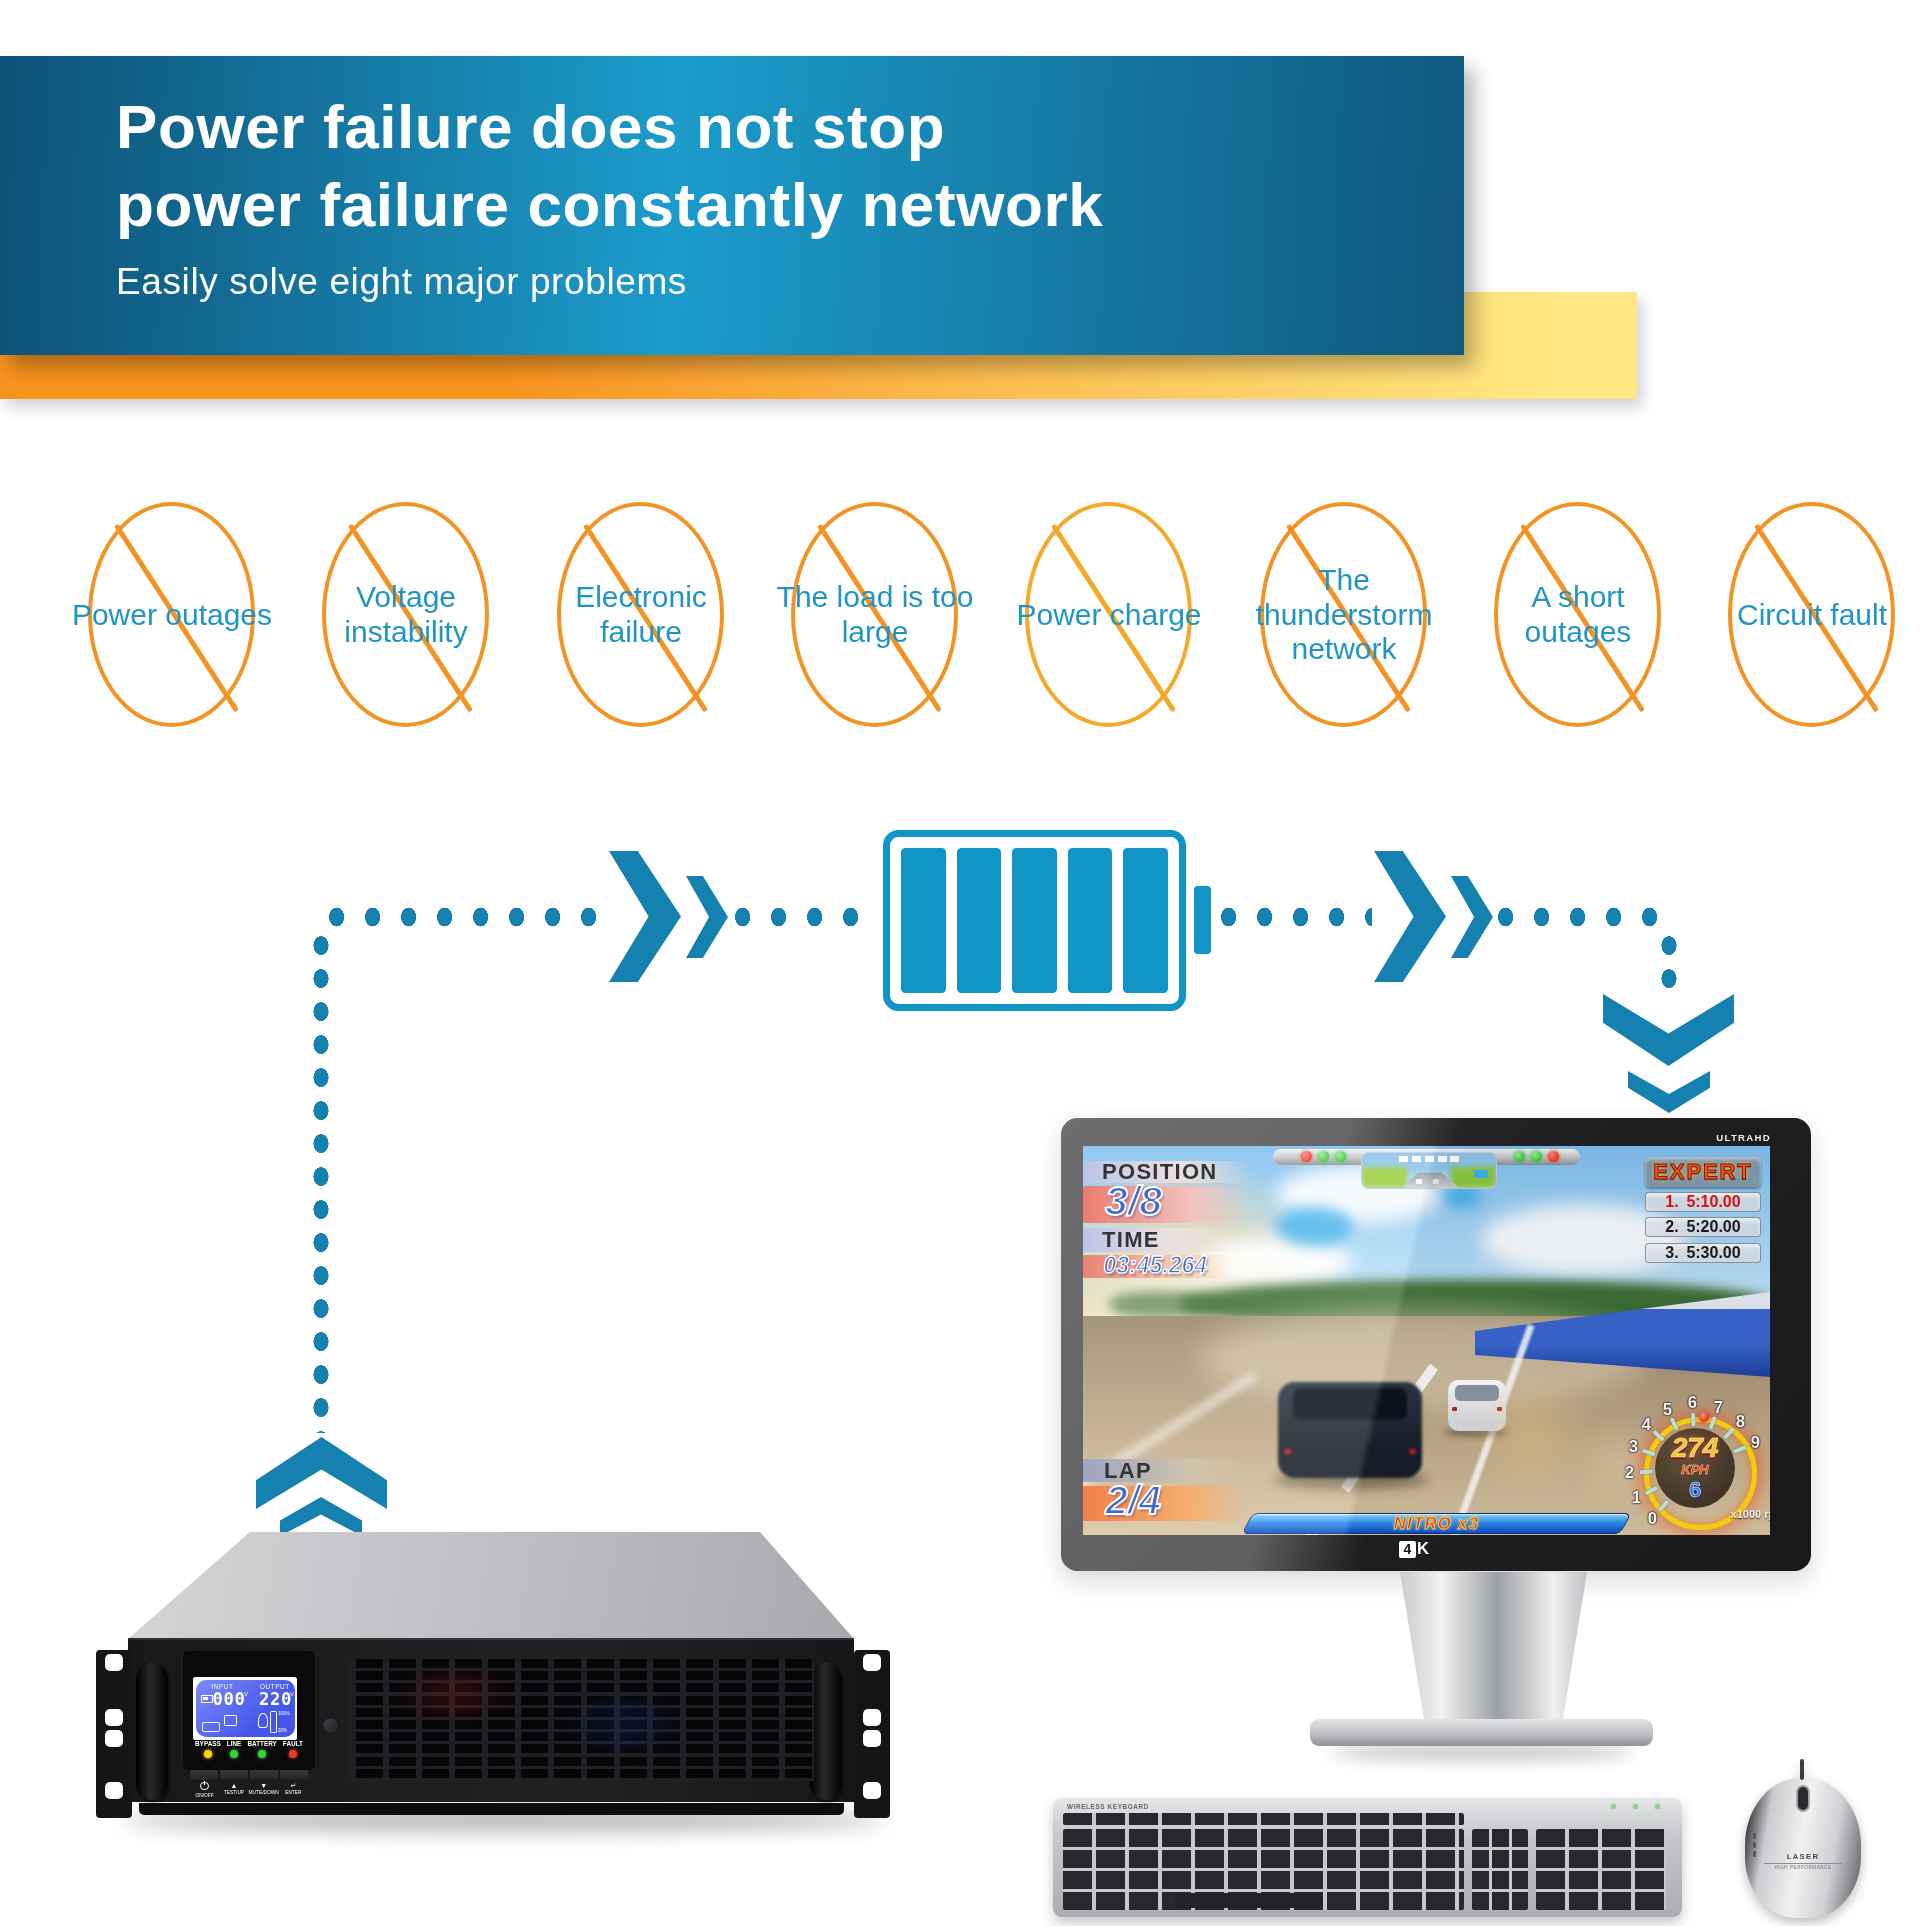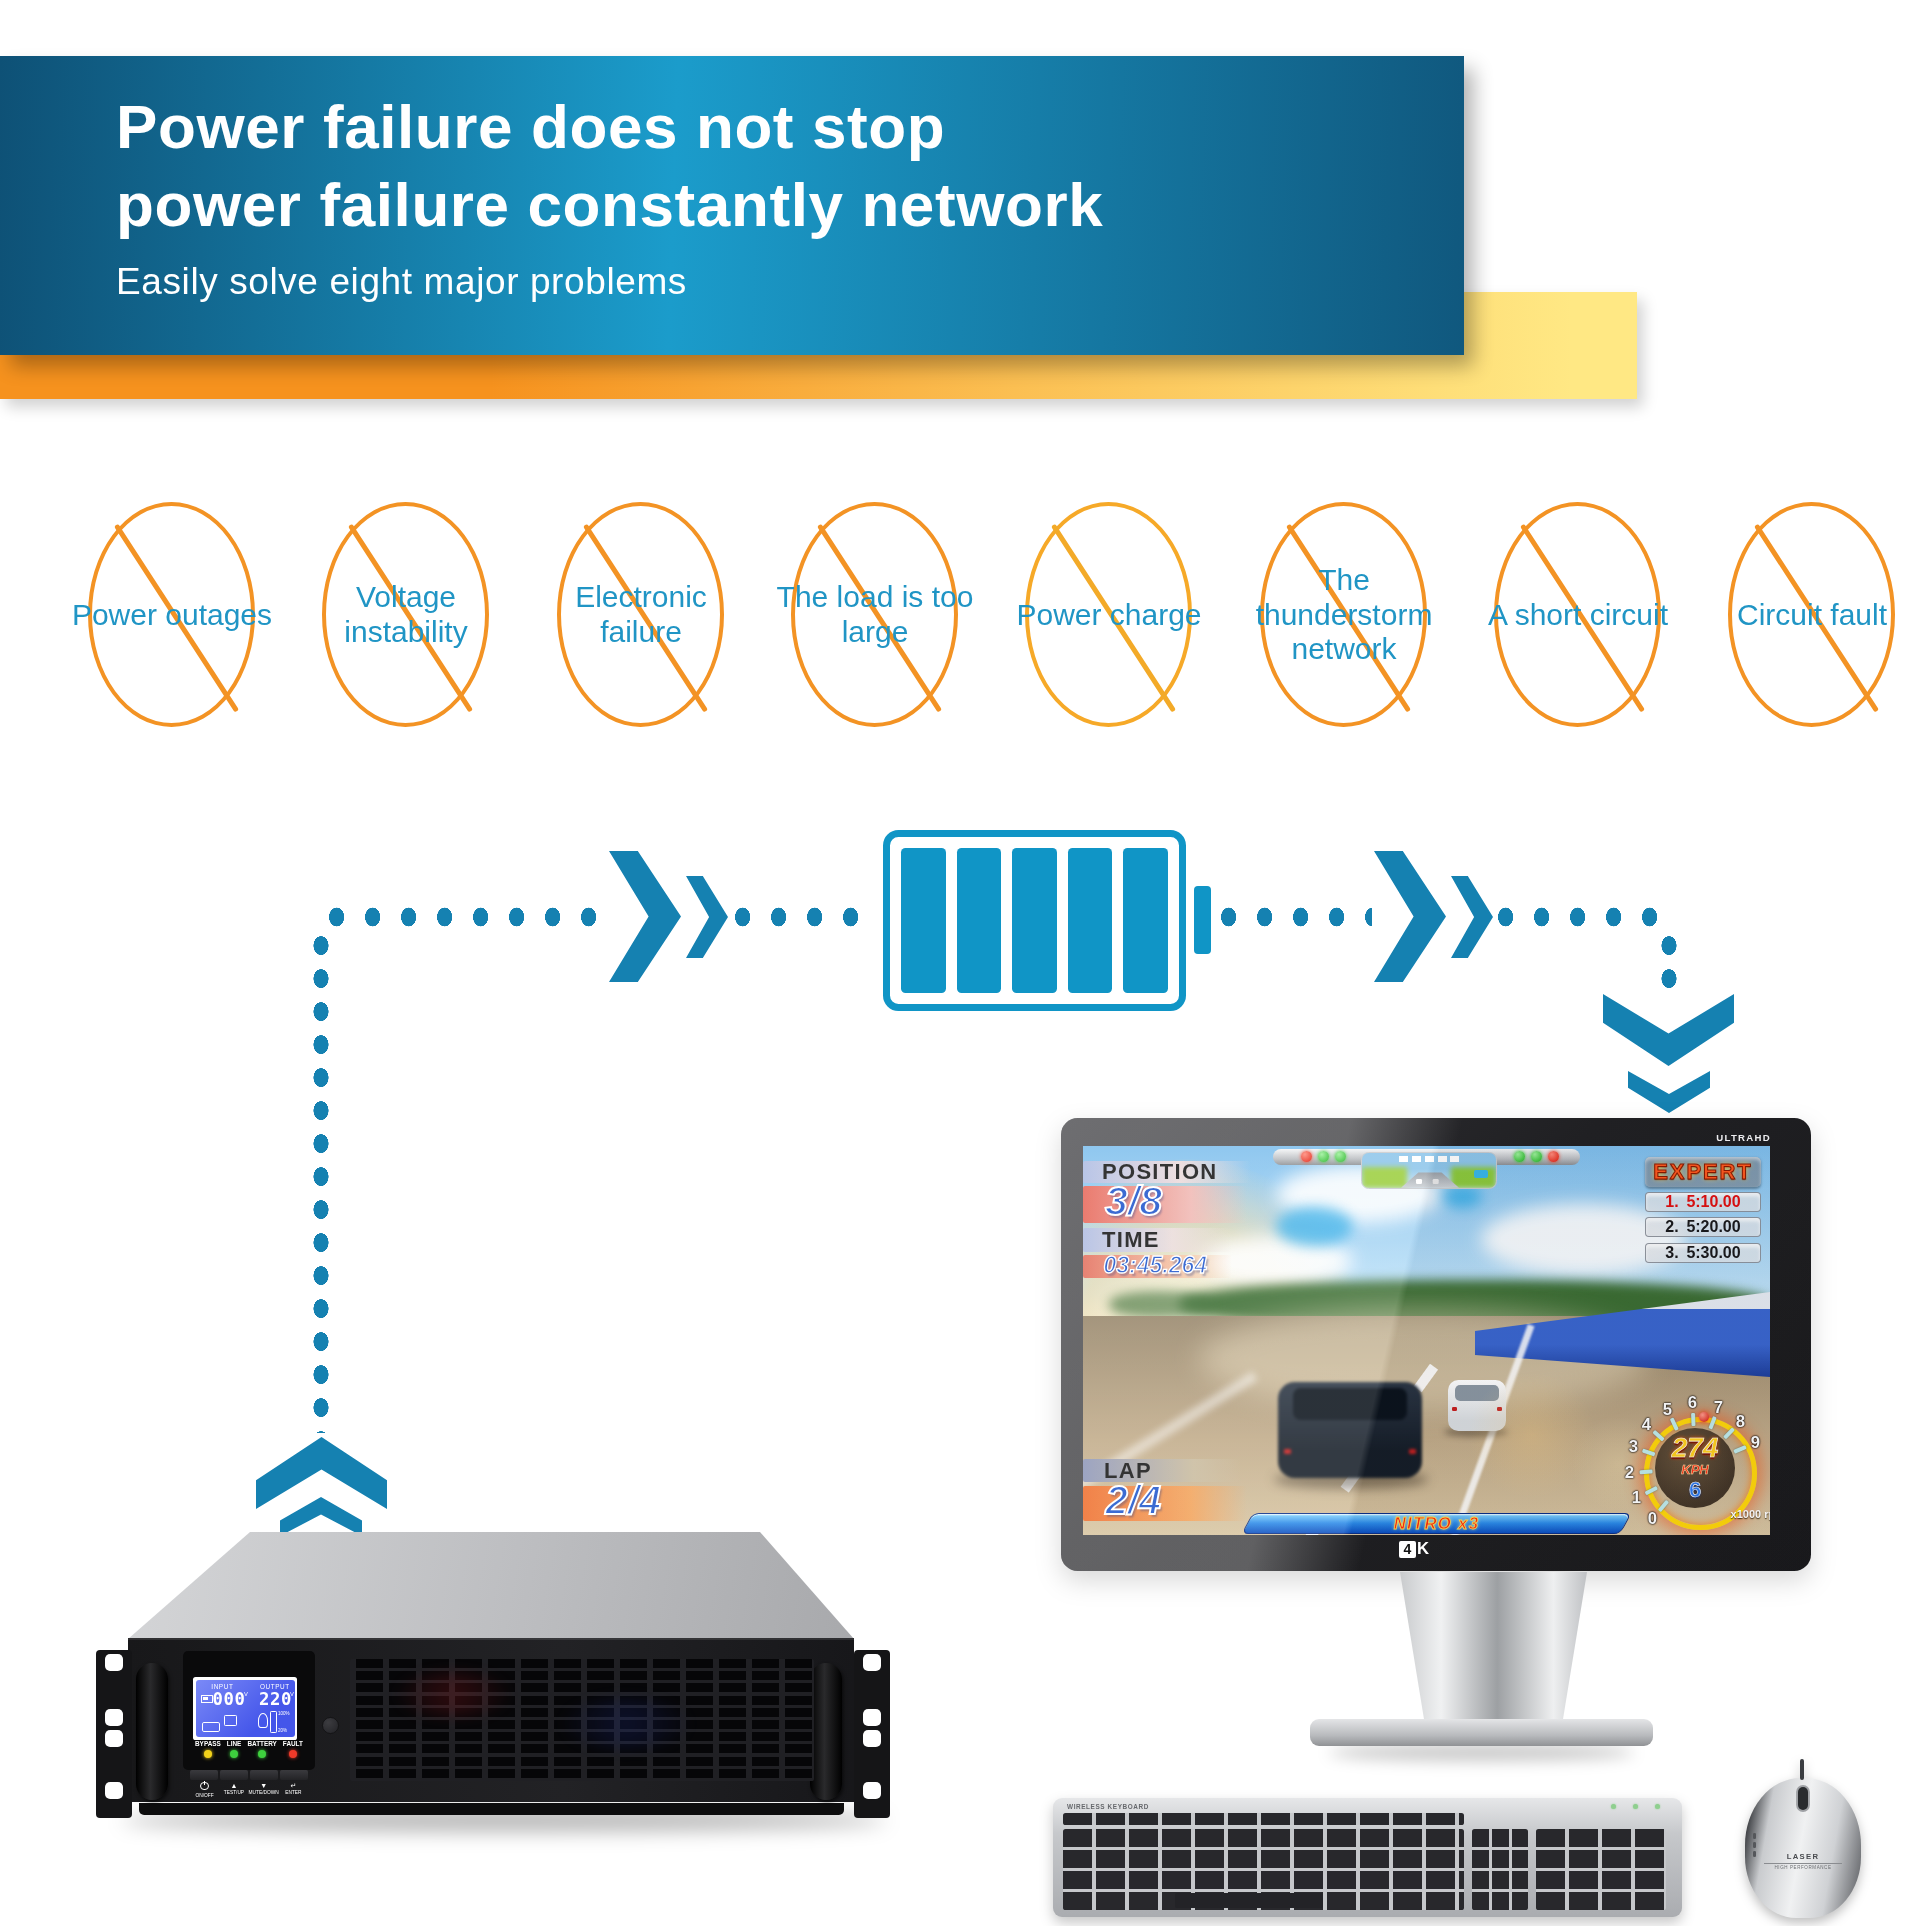--- a/index.html
+++ b/index.html
@@ -49,21 +49,21 @@
     box-shadow:inset 0 1.9px 0 rgba(255,255,255,.10);}
   .ups-base{left:139px;top:1803px;width:705px;height:11.6px;background:#0d0d0e;border-radius:0 0 5.1px 5.1px;}
   .ups-shadow{left:122px;top:1809px;width:764px;height:22px;background:rgba(0,0,0,.30);
     border-radius:50%;filter:blur(10.3px);}
   .ear{width:36px;background:#151517;border-radius:3.9px;}
   .hole{position:absolute;left:9px;width:18px;height:17.3px;background:#fff;border-radius:5.1px;}
   .handle{width:32px;height:137px;background:linear-gradient(90deg,#000,#2a2a2c 45%,#000);border-radius:16.7px;
     box-shadow:1.3px 1.9px 3.9px rgba(0,0,0,.6);}
   .cpanel{left:183px;top:1651px;width:132px;height:119px;background:#0a0a0b;border-radius:5.1px;}
   .lcd{position:absolute;left:10.3px;top:26px;width:104px;height:63px;background:#fff;border-radius:2.6px;padding:2.6px;box-sizing:border-box;}
-  .lcd-in{width:100%;height:100%;background:linear-gradient(135deg,#7b8af7,#4456ea 70%);border-radius:3px;
+  .lcd-in{width:100%;height:100%;background:linear-gradient(135deg,#7b8af7,#4456ea 70%);border-radius:10px;
     position:relative;color:#fff;overflow:hidden;text-decoration:underline;}
   .lcd-lab{position:absolute;font-size:6.4px;letter-spacing:0.6px;}
   .lcd-val{position:absolute;font-family:"DejaVu Sans Mono",monospace;font-weight:bold;font-size:17.3px;letter-spacing:0.6px;}
   .lcd-unit{font-size:5.8px;vertical-align:top;}
   .lcd-batt{position:absolute;left:5.1px;top:15.4px;width:10.3px;height:5.8px;border:1px solid #fff;border-radius:0.6px;}
   .lcd-batt::after{content:"";position:absolute;left:0.6px;top:0.6px;width:5.8px;height:3.2px;background:#fff;}
   .ico-box{position:absolute;border:1.3px solid #fff;border-radius:1.3px;}
   .gauge-lab{position:absolute;font-size:4.5px;}
   .led-row{position:absolute;left:0;right:0;top:89px;display:flex;justify-content:space-around;padding:0 9px;}
   .led-item{text-align:center;color:#fff;font-size:6.4px;font-weight:bold;letter-spacing:0;}
@@ -258,21 +258,21 @@
   <div class="abs prob" style="left:1260px">
     <div class="ring">
         <i class="slash"></i>
       </div>
     <div class="txt">The thunderstorm network</div>
   </div>
   <div class="abs prob" style="left:1494px">
     <div class="ring">
         <i class="slash"></i>
       </div>
-    <div class="txt">A short circuit</div>
+    <div class="txt">A short outages</div>
   </div>
   <div class="abs prob" style="left:1728px">
     <div class="ring">
         <i class="slash"></i>
       </div>
     <div class="txt">Circuit fault</div>
   </div>
 
   <div class="abs dots-h" style="left:327px;top:906px;width:276px"></div>
   <div class="abs chev-r" style="left:609px;top:851px;width:72px;height:131px"></div>

